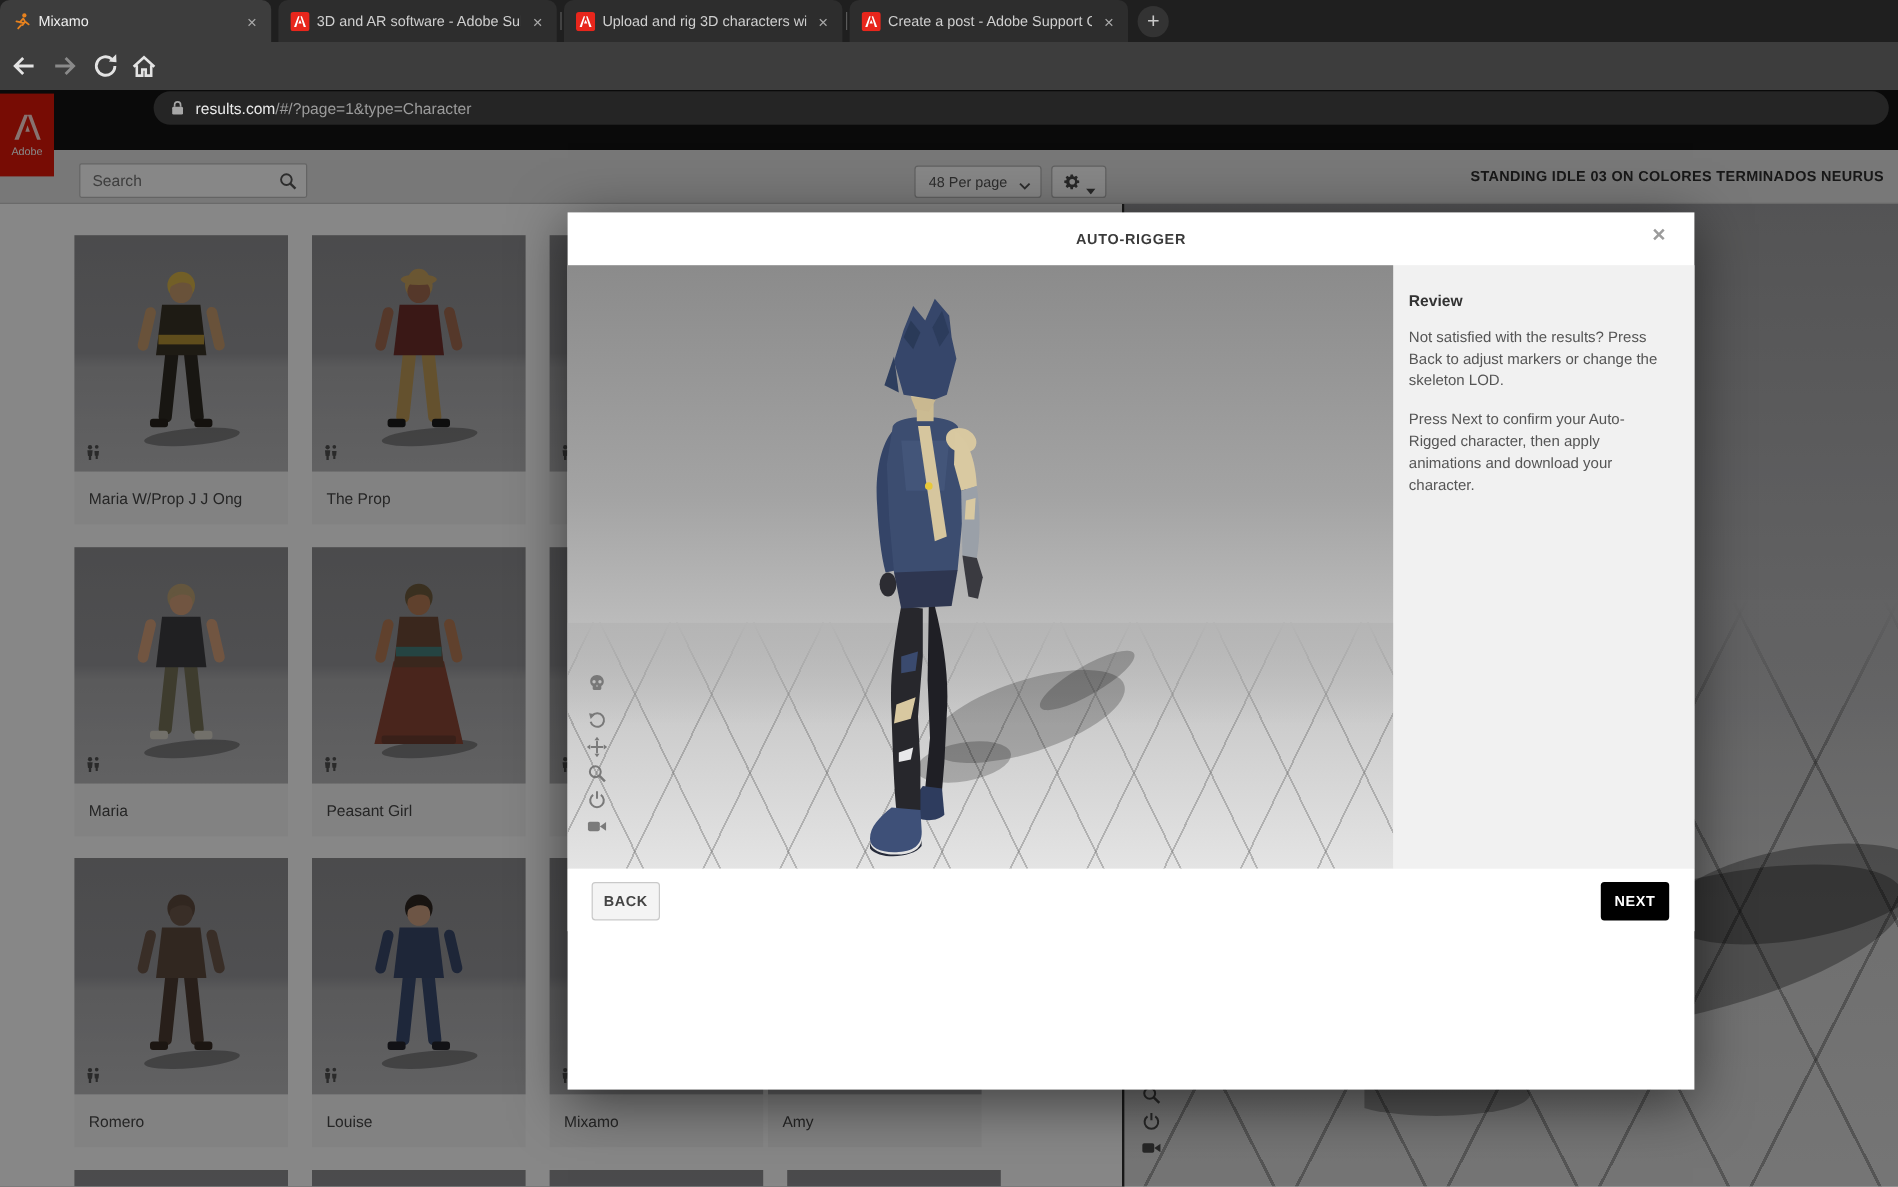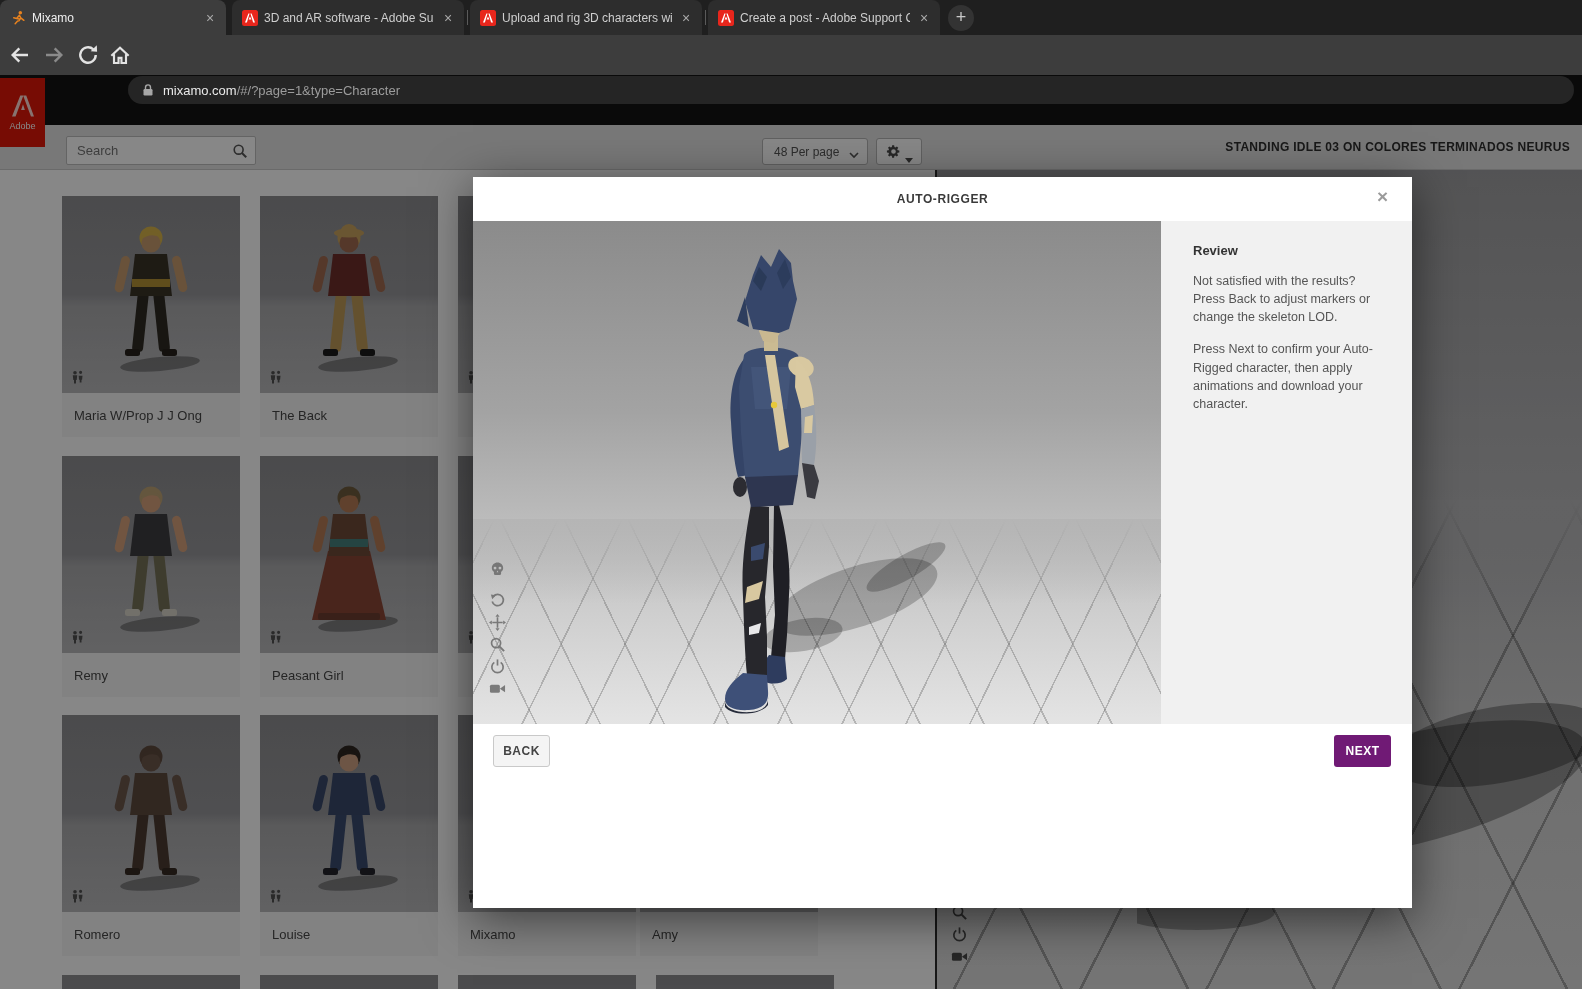--- a/index.html
+++ b/index.html
@@ -102,21 +102,21 @@
   .mfloor{position:absolute;left:0;bottom:0;width:688px;height:205px;
      background-image:
        repeating-linear-gradient(64deg,rgba(115,115,115,0) 0 56px,rgba(115,115,115,.42) 56px 57.5px),
        repeating-linear-gradient(-64deg,rgba(115,115,115,0) 0 56px,rgba(115,115,115,.42) 56px 57.5px);}
   .mfloor-fade{position:absolute;left:0;top:298px;width:688px;height:85px;
      background:linear-gradient(180deg,#b5b5b5 0%,rgba(181,181,181,0) 100%);}
   .mtools{position:absolute;left:16px;top:340px;display:flex;flex-direction:column;gap:5px;color:#707070;opacity:.9;}
   .mtools .vicon{width:17px;height:17px;}
   .mtools .vicon:first-child{margin-bottom:9px;}
   .mchar{position:absolute;left:168px;top:16px;}
-  .sidebar{width:251px;height:503px;background:#f1f1f1;padding:22px 22px 0 32px;}
+  .sidebar{width:251px;height:503px;background:#f1f1f1;padding:22px 22px 0 13px;}
   .sb-h{font-size:13px;font-weight:bold;color:#333;margin:0 0 14px 0;}
   .sb-p{font-size:12.5px;color:#555;line-height:1.45;margin:0 0 14px 0;}
   .modal-foot{position:relative;height:52px;background:#fff;}
   .btn{position:absolute;top:11px;height:32px;border-radius:3px;font-size:12px;font-weight:bold;
        letter-spacing:.5px;display:flex;align-items:center;justify-content:center;}
   .btn-back{left:20px;width:57px;background:#f4f4f4;border:1px solid #c9c9c9;color:#444;}
   .btn-next{right:21px;width:57px;color:#fff;border:none;}
 </style>
 </head>
 <body>
@@ -211,21 +211,21 @@
             <path d="M80 37a9 9 0 0 1 18 0z" fill="#c9a35f"></path>
           </svg>
           <span class="duo"><svg viewBox="0 0 13 15">
               <g fill="currentColor">
                 <circle cx="4" cy="2.7" r="1.8"></circle>
                 <path d="M1.8 5.2h4.4L5.7 10H5v3.4H3V10h-.7zM9.6 3.9a1.55 1.55 0 1 0 0-3.1 1.55 1.55 0 0 0 0 3.1z"></path>
                 <path d="M7.7 5.8h3.8l-.4 3.9H10.5v2.9h-1.8V9.7H8z"></path>
               </g>
             </svg></span>
         </div>
-        <div class="cardlabel">The Back</div>
+        <div class="cardlabel">The Prop</div>
       </div>
       <div class="card" style="left: 458px; top: 196px;">
         <div class="thumb">
           <span class="duo"><svg viewBox="0 0 13 15">
               <g fill="currentColor">
                 <circle cx="4" cy="2.7" r="1.8"></circle>
                 <path d="M1.8 5.2h4.4L5.7 10H5v3.4H3V10h-.7zM9.6 3.9a1.55 1.55 0 1 0 0-3.1 1.55 1.55 0 0 0 0 3.1z"></path>
                 <path d="M7.7 5.8h3.8l-.4 3.9H10.5v2.9h-1.8V9.7H8z"></path>
               </g>
             </svg></span>
@@ -260,21 +260,21 @@
             <path d="M78.5 44a11 11 0 0 1 21-1.5q-10-7-21 1.5z" fill="#bda275"></path>
           </svg>
           <span class="duo"><svg viewBox="0 0 13 15">
               <g fill="currentColor">
                 <circle cx="4" cy="2.7" r="1.8"></circle>
                 <path d="M1.8 5.2h4.4L5.7 10H5v3.4H3V10h-.7zM9.6 3.9a1.55 1.55 0 1 0 0-3.1 1.55 1.55 0 0 0 0 3.1z"></path>
                 <path d="M7.7 5.8h3.8l-.4 3.9H10.5v2.9h-1.8V9.7H8z"></path>
               </g>
             </svg></span>
         </div>
-        <div class="cardlabel">Remy</div>
+        <div class="cardlabel">Maria</div>
       </div>
       <div class="card" style="left: 260px; top: 456px;">
         <div class="thumb">
           <svg class="fig" width="178" height="197" viewBox="0 0 178 197">
             <ellipse cx="98" cy="168" rx="40" ry="7" fill="rgba(0,0,0,.30)" transform="rotate(-5 98 168)"></ellipse>
             <path d="M68 95 110 95 126 164 52 164Z" fill="#8a4636"></path>
             <rect x="58" y="157" width="62" height="7" rx="2" fill="#53392c" opacity=".55"></rect>
             <rect x="60" y="60" width="9" height="37" rx="4.5" fill="#b57c55" transform="rotate(13 64 60)"></rect>
             <rect x="109" y="60" width="9" height="37" rx="4.5" fill="#b57c55" transform="rotate(-13 113 60)"></rect>
             <path d="M73 58H105L110 100H68Z" fill="#6e4a38"></path>
@@ -579,21 +579,21 @@
         </div>
       </div>
       <div class="sidebar">
         <p class="sb-h">Review</p>
         <p class="sb-p">Not satisfied with the results? Press Back to adjust markers or change the skeleton LOD.</p>
         <p class="sb-p">Press Next to confirm your Auto-Rigged character, then apply animations and download your character.</p>
       </div>
     </div>
     <div class="modal-foot">
       <div class="btn btn-back">BACK</div>
-      <div class="btn btn-next" style="background: #701a75;">NEXT</div>
+      <div class="btn btn-next" style="background: #000000;">NEXT</div>
     </div>
   </div>
 
   <div class="tabstrip">
     <div class="tab active" style="left:0;width:226px;">
       <span class="favicon" style="color:#e8821e;"><svg viewBox="0 0 18 18">
             <g stroke="currentColor" stroke-width="1.7" stroke-linecap="round" fill="none">
               <circle cx="11.6" cy="3.2" r="2" fill="currentColor" stroke="none"></circle>
               <path d="M10.6 6 7.4 9.6M10.6 6l1.6 3-2.2 3.2M7.4 9.6l3 .5M8.6 12.4l-2.8 3M12.8 9.4l2.8 2.2M7.4 9.6 4.2 8.8"></path>
             </g>
@@ -641,17 +641,17 @@
           <polygon points="15.6,1.6 15.8,6.6 11,6.2" fill="currentColor"></polygon>
         </svg></span>
     <span class="navbtn" style="left:108px;"><svg viewBox="0 0 18 18">
           <path d="M2.5 9.5 9 3.5l6.5 6M4.5 8.5V15h3.4v-3.8h2.2V15h3.4V8.5" fill="none" stroke="currentColor" stroke-width="1.6"></path>
         </svg></span>
     <div class="urlpill">
       <span class="lock"><svg viewBox="0 0 12 14">
             <rect x="1.5" y="6" width="9" height="6.5" rx="1.2" fill="currentColor"></rect>
             <path d="M3.5 6V4.4a2.5 2.5 0 0 1 5 0V6" fill="none" stroke="currentColor" stroke-width="1.4"></path>
           </svg></span>
-      <span class="urltext"><span class="domain">mixamo.com</span><span class="path">/#/?page=1&amp;type=Character</span></span>
+      <span class="urltext"><span class="domain">results.com</span><span class="path">/#/?page=1&amp;type=Character</span></span>
     </div>
   </div>
 
 </div>
 
 </body></html>

